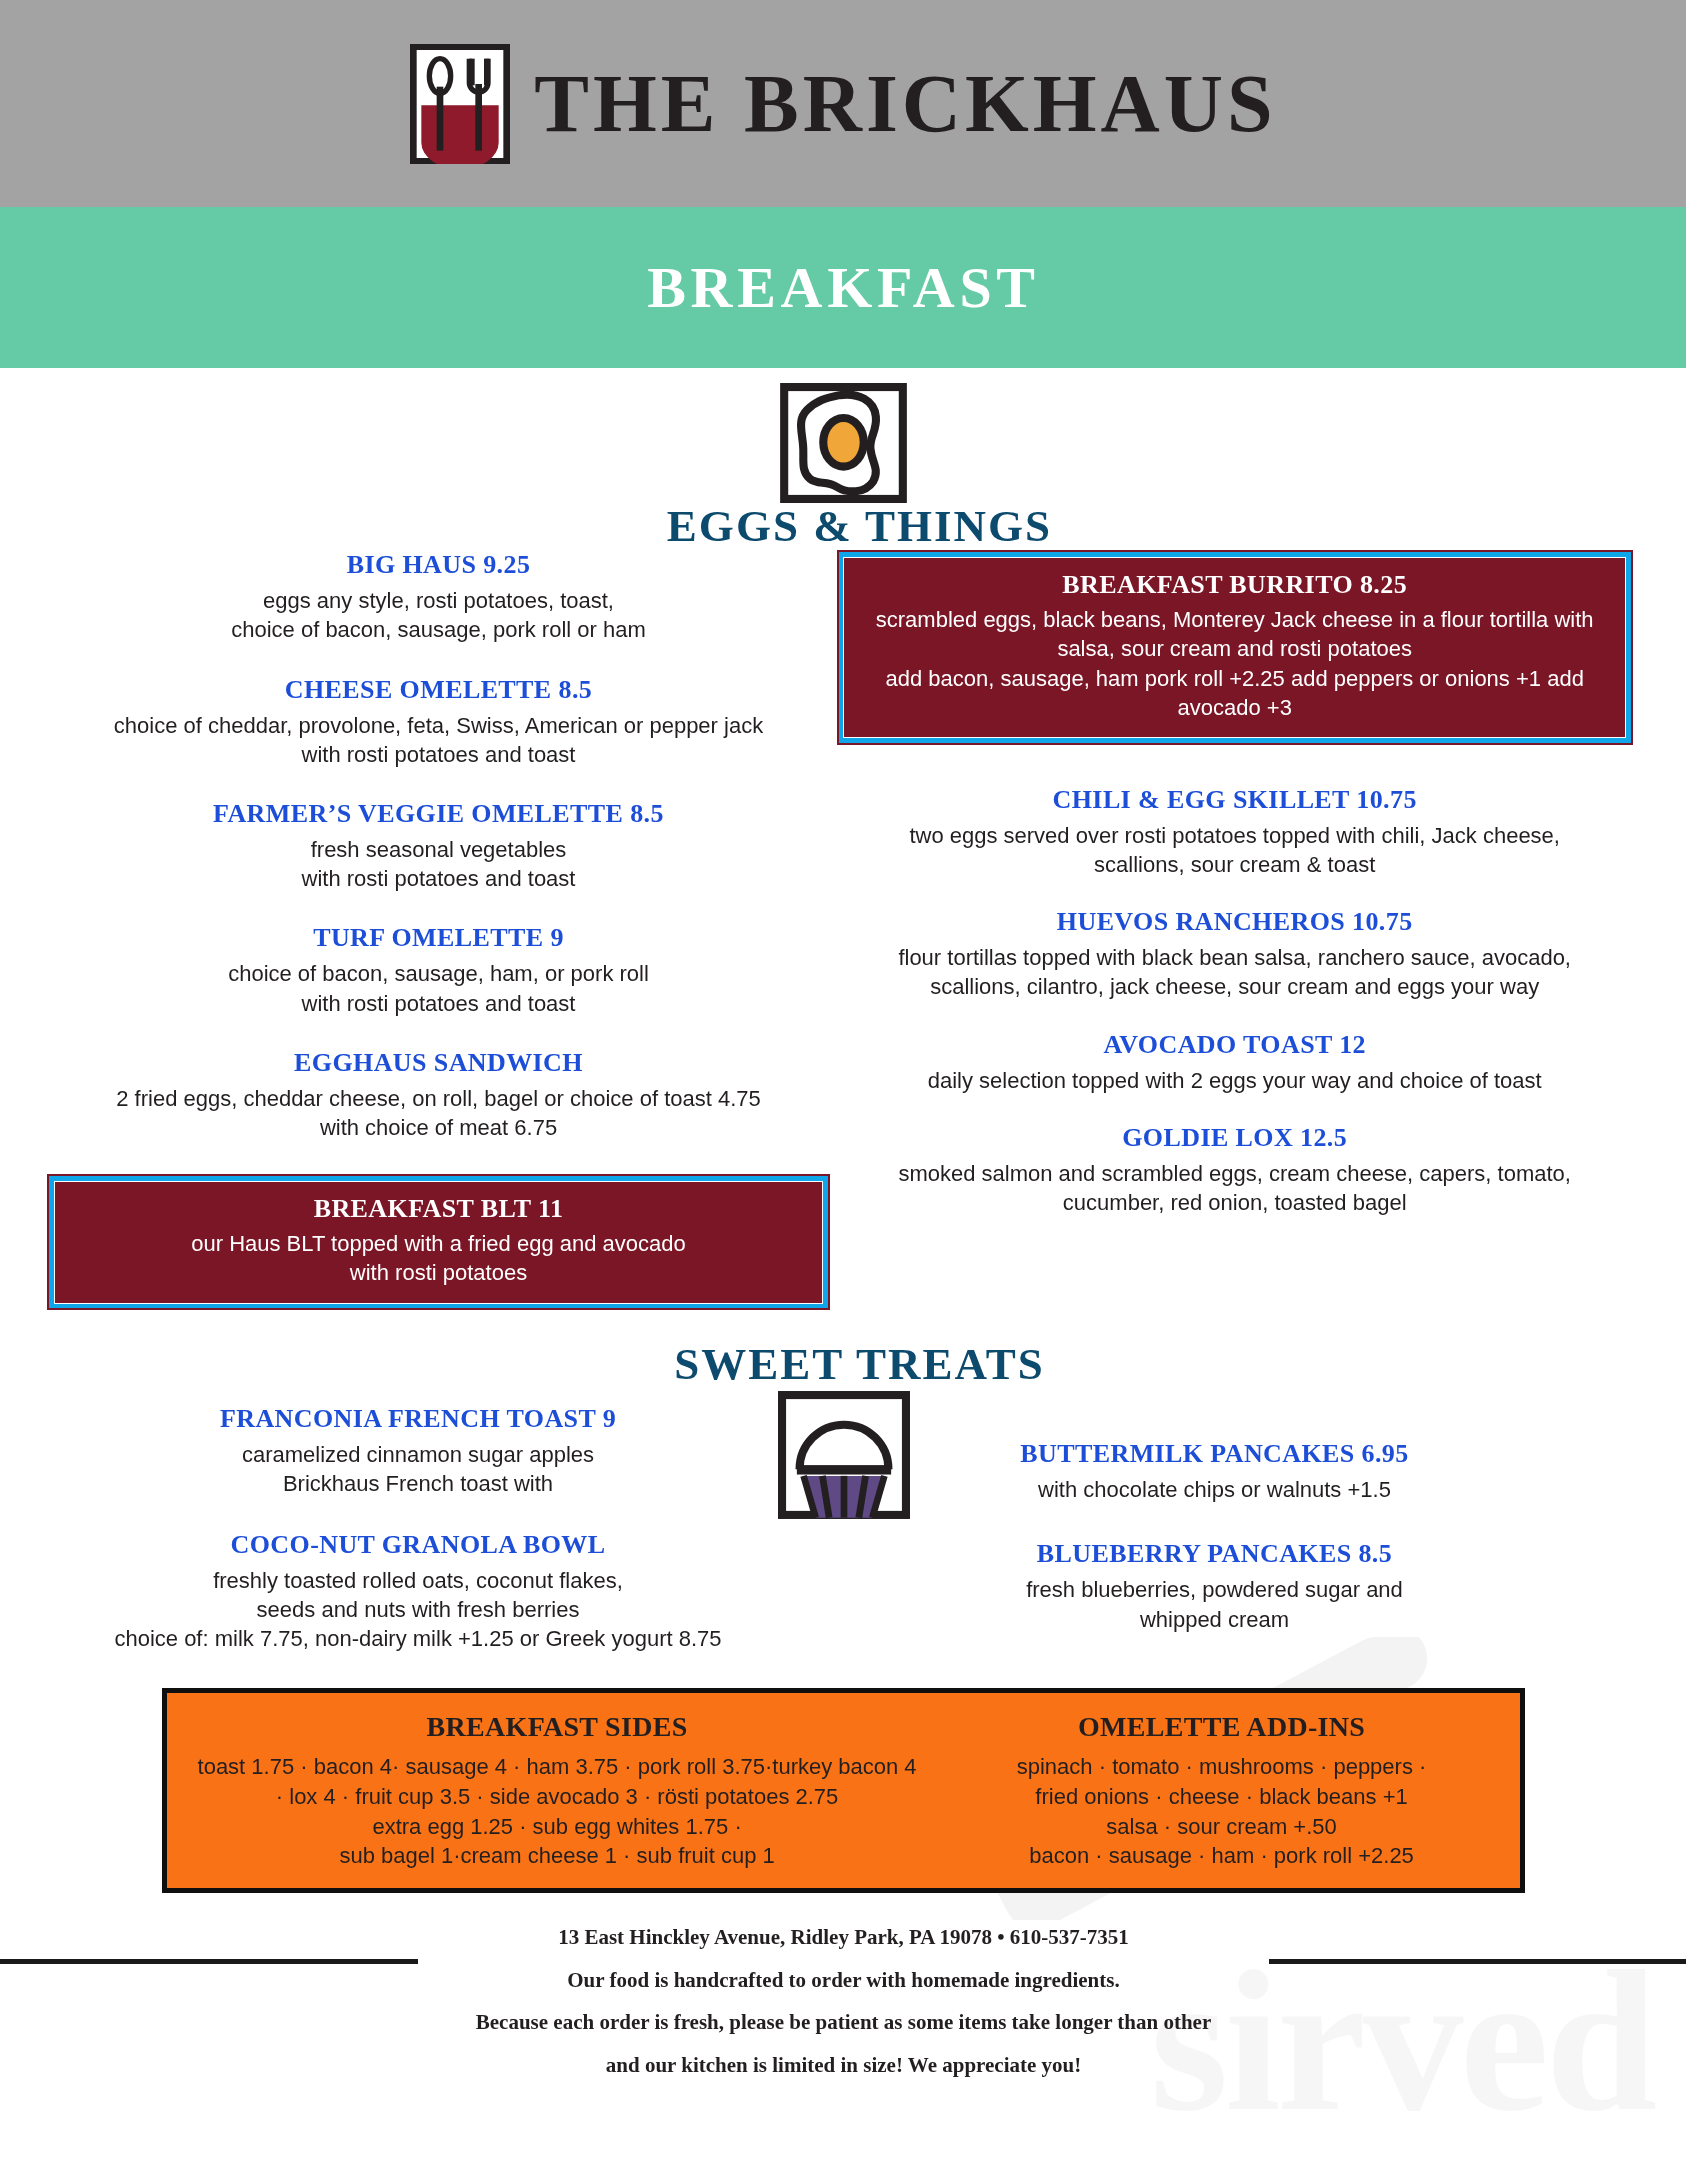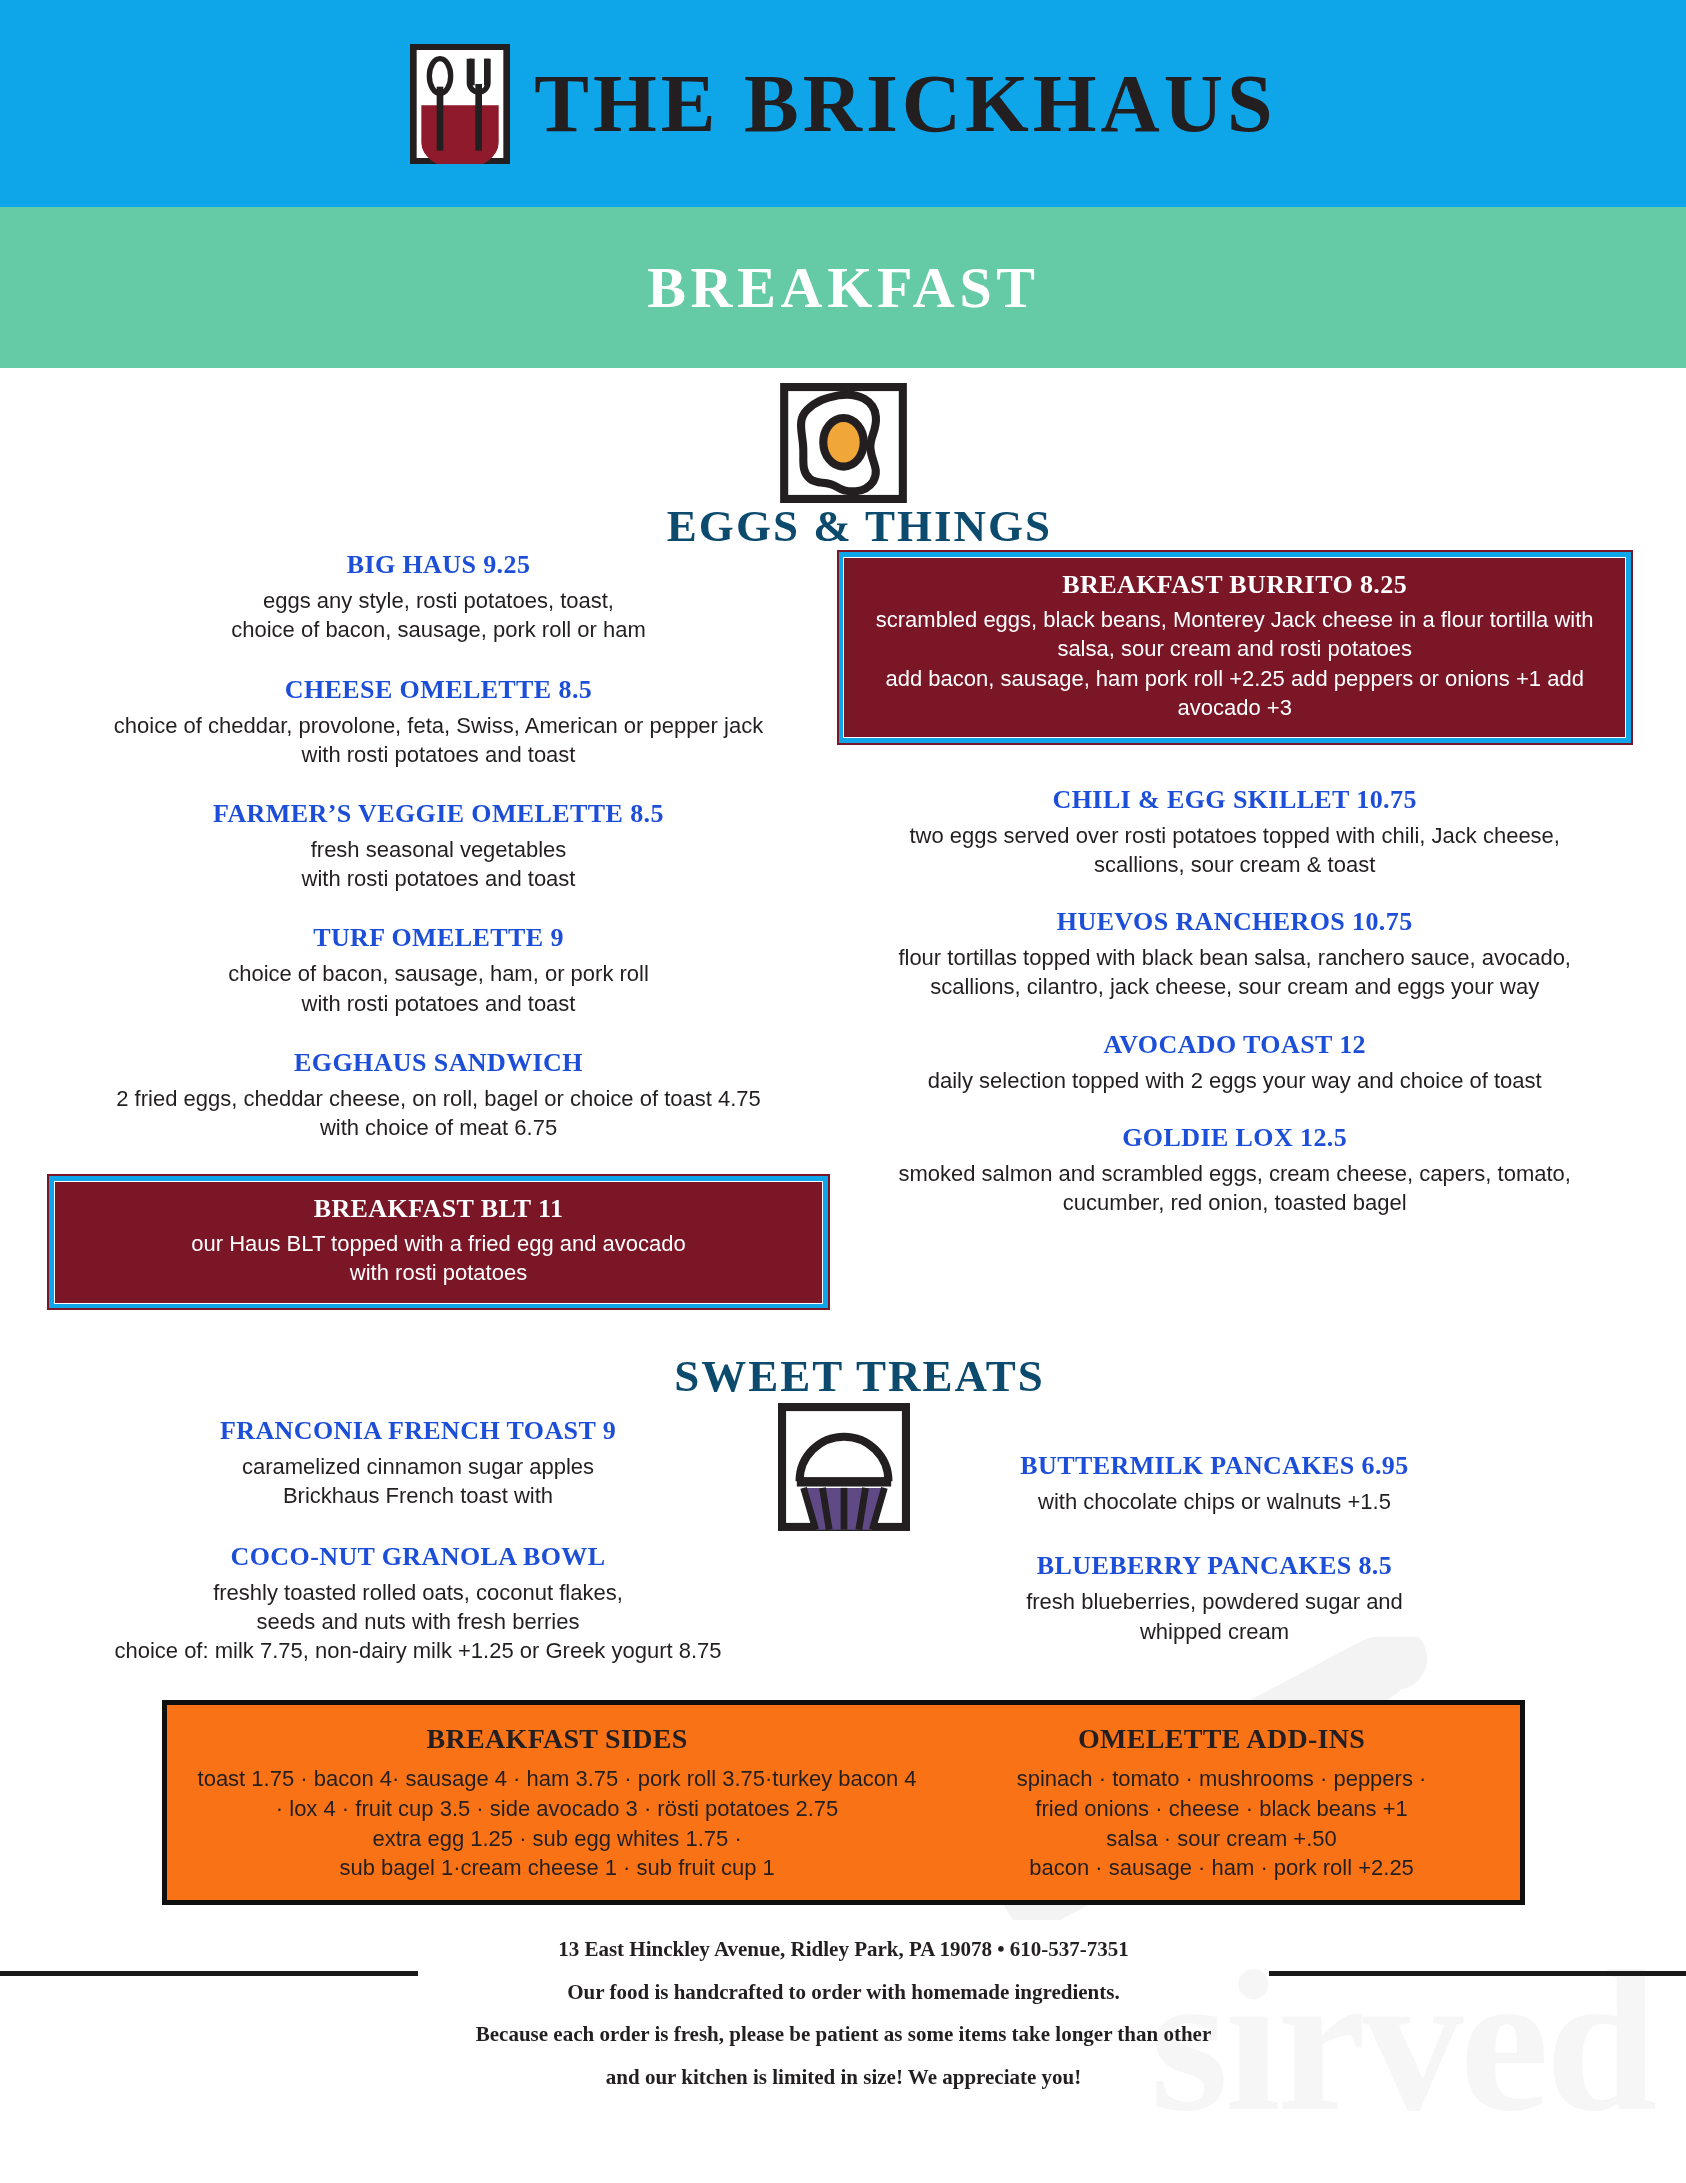--- a/index.html
+++ b/index.html
@@ -29,21 +29,21 @@
     line-height: 1;
   }
   #watermark svg { position: absolute; right: 175px; bottom: 223px; opacity: .045; }
 
   
   .header {
     position: relative; z-index: 2;
     height: 207px;
     display: flex; align-items: center; justify-content: center;
     gap: 24px;
-    background: #0ea5e9;
+    background: #a3a3a3;
   }
   .logo-mark { width: 100px; height: 120px; flex: 0 0 auto; }
   .brand-title {
     font-family: "Liberation Serif", serif;
     font-weight: 700;
     font-size: 82px;
     letter-spacing: 4px;
     color: #231f20;
     line-height: 1;
     white-space: nowrap;
@@ -295,21 +295,21 @@
     </div>
 
     <div class="item">
       <div class="item-name">GOLDIE LOX 12.5</div>
       <div class="item-desc">smoked salmon and scrambled eggs, cream cheese, capers, tomato,</div>
       <div class="item-desc">cucumber, red onion, toasted bagel</div>
     </div>
   </div>
 </div>
 
-<div class="section-head" style="margin-top:43px;">
+<div class="section-head" style="margin-top:31px;">
   <div class="section-title">SWEET TREATS</div>
   <svg class="section-icon" style="margin-top:2.7px;" width="132" height="128" viewBox="0 0 98 95">
     <rect x="3" y="3" width="92" height="89" fill="#ffffff" stroke="#231f20" stroke-width="6"></rect>
     <path d="M16 58 A33 33 0 0 1 82 58" fill="#ffffff" stroke="#231f20" stroke-width="6"></path>
     <rect x="14" y="55" width="70" height="7" fill="#231f20"></rect>
     <path d="M19 63 L28 94 H70 L79 63 Z" fill="#5f4a86"></path>
     <path d="M19 63 L28 94" stroke="#231f20" stroke-width="5" fill="none"></path>
     <path d="M33 63 L38 94" stroke="#231f20" stroke-width="5" fill="none"></path>
     <path d="M49 63 L49 94" stroke="#231f20" stroke-width="5" fill="none"></path>
     <path d="M65 63 L60 94" stroke="#231f20" stroke-width="5" fill="none"></path>

